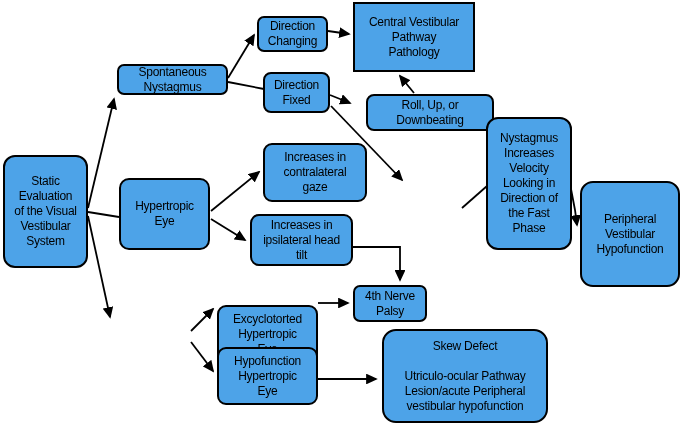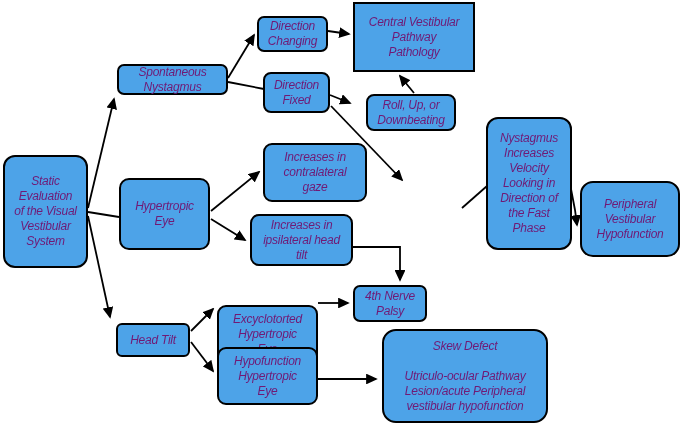--- a/index.html
+++ b/index.html
@@ -26,25 +26,24 @@
   .node {
     position: absolute;
     box-sizing: border-box;
     background: var(--node-fill, #4DA3E8);
     border: 2.5px solid var(--node-border, #000000);
     display: flex;
     align-items: center;
     justify-content: center;
     text-align: center;
     z-index: 2;
-    color: #701a75;
+    color: #000000;
     font-size: 12px;
     line-height: 1.25;
     letter-spacing: -0.25px;
-    font-style: italic;
   }
   .node-label {
     white-space: pre-line;
     display: block;
     width: 100%;
     padding: 0 2px;
   }
 </style>
 </head>
 <body>
@@ -92,21 +91,21 @@
     </div>
     <div class="node" style="left: 353px; top: 2px; width: 122px; height: 70px; border-radius: 0;">
       <span class="node-label">Central Vestibular
 Pathway
 Pathology</span>
     </div>
     <div class="node" style="left: 263px; top: 72px; width: 67px; height: 41px; border-radius: 8px;">
       <span class="node-label">Direction
 Fixed</span>
     </div>
-    <div class="node" style="left: 366px; top: 94px; width: 90px; height: 37px; border-radius: 8px; justify-content: center;">
+    <div class="node" style="left: 366px; top: 94px; width: 128px; height: 37px; border-radius: 8px; justify-content: center;">
       <span class="node-label">Roll, Up, or
 Downbeating</span>
     </div>
     <div class="node" style="left: 119px; top: 178px; width: 91px; height: 72px; border-radius: 10px;">
       <span class="node-label">Hypertropic
 Eye</span>
     </div>
     <div class="node" style="left: 263px; top: 143px; width: 104px; height: 59px; border-radius: 9px;">
       <span class="node-label">Increases in
 contralateral
@@ -119,27 +118,24 @@
     </div>
     <div class="node" style="left: 486px; top: 117px; width: 86px; height: 133px; border-radius: 12px;">
       <span class="node-label">Nystagmus
 Increases
 Velocity
 Looking in
 Direction of
 the Fast
 Phase</span>
     </div>
-    <div class="node" style="left: 580px; top: 181px; width: 100px; height: 76px; border-radius: 13px;">
+    <div class="node" style="left: 580px; top: 181px; width: 100px; height: 106px; border-radius: 13px;">
       <span class="node-label">Peripheral
 Vestibular
 Hypofunction</span>
-    </div>
-    <div class="node" style="left: 116px; top: 323px; width: 74px; height: 34px; border-radius: 6px;">
-      <span class="node-label">Head Tilt</span>
     </div>
     <div class="node" style="left: 217px; top: 277px; width: 101px; height: 58px; border-radius: 9px; margin-top: 28px;">
       <span class="node-label">Excyclotorted
 Hypertropic
 Eye</span>
     </div>
     <div class="node" style="left: 217px; top: 347px; width: 101px; height: 58px; border-radius: 9px;">
       <span class="node-label">Hypofunction
 Hypertropic
 Eye</span>

